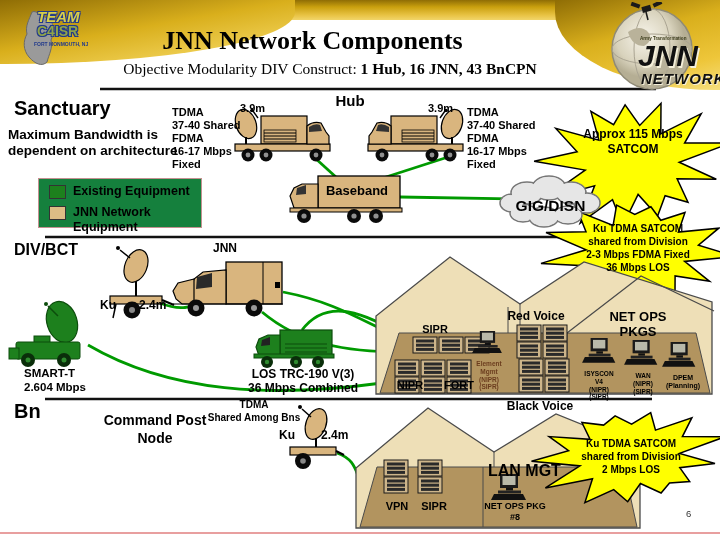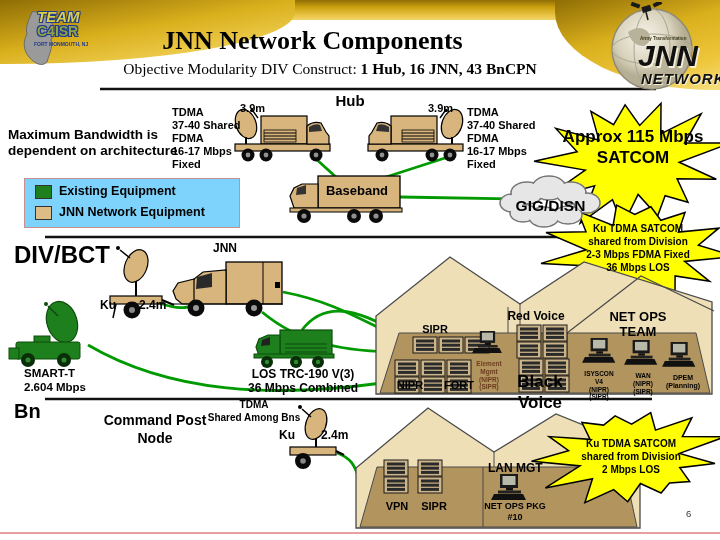--- a/index.html
+++ b/index.html
@@ -11,21 +11,21 @@
         background:linear-gradient(170deg,#8f6d05 0%,#d9af1c 45%,#f0d055 80%,#f7e59a 100%);
         border-bottom-right-radius:290px 52px}
   .band-right{position:absolute;top:0;left:555px;width:165px;height:90px;
         background:linear-gradient(165deg,#8f6d05 0%,#d9af1c 40%,#eec63a 75%,#f6df7e 100%);
         border-bottom-left-radius:160px 78px}
   .lbl{position:absolute;font-weight:bold;color:#000;white-space:pre-line;line-height:1.22}
   .ctr{text-align:center}
   .serif{font-family:"Liberation Serif",serif}
   .norm{font-weight:normal}
   svg{position:absolute;top:0;left:0}
-  .legendbox{position:absolute;left:24px;top:178px;width:216px;height:50px;border:1.5px solid #c49090;background:#7dd3fc}
+  .legendbox{position:absolute;left:38px;top:178px;width:164px;height:50px;border:1.5px solid #c49090;background:#15803d}
   .swatch{position:absolute;width:17px;height:14px;border:1px solid #333}
   .footer-line{position:absolute;left:0;top:532px;width:720px;height:2px;background:#e89f9f}
 </style>
 </head>
 <body>
 
 <div class="stage">
 
   <div class="band"></div>
   <div class="band-left"></div>
@@ -272,20 +272,21 @@
         <rect x="33" y="1" width="9" height="4" transform="rotate(20 37 3)"></rect>
         <rect x="55" y="0" width="9" height="4" transform="rotate(-25 59 2)"></rect>
         <line x1="48" y1="10" x2="50" y2="18" stroke="#1a1a1a" stroke-width="1.5"></line>
       </g>
     </svg>
     <div class="lbl" style="left:640px;top:36px;font-size:4.6px;color:#3a3a1a">Army Transformation</div>
     <div class="lbl" style="left:638px;top:38px;font-size:30px;font-style:italic;color:#111;text-shadow:1.5px 1.5px 0 #f5f0da">JNN</div>
     <div class="lbl" style="left:641px;top:70px;font-size:15px;font-style:italic;letter-spacing:1px;color:#111;text-shadow:1px 1px 0 #f5f0da">NETWORK</div>
   </div>
 
+  <div class="lbl" style="left:14px;top:96px;font-size:20px">Sanctuary</div>
   <div class="lbl" style="left:8px;top:127px;font-size:13.5px">Maximum Bandwidth is
 dependent on architecture</div>
 
   <div class="legendbox">
     <div class="swatch" style="left:10px;top:6px;background:#1d801d"></div>
     <div class="lbl" style="left:34px;top:5px;font-size:12.5px">Existing Equipment</div>
     <div class="swatch" style="left:10px;top:27px;background:#ddbd85"></div>
     <div class="lbl" style="left:34px;top:26px;font-size:12.5px">JNN Network Equipment</div>
   </div>
 
@@ -297,46 +298,46 @@
   <div class="lbl ctr" style="left:310px;top:92px;width:80px;font-size:15px">Hub</div>
   <div class="lbl" style="left:240px;top:102px;font-size:11px">3.9m</div>
   <div class="lbl" style="left:428px;top:102px;font-size:11px">3.9m</div>
   <div class="lbl" style="left:467px;top:106px;font-size:11px;line-height:13px">TDMA
 37-40 Shared
 FDMA
 16-17 Mbps
 Fixed</div>
   <div class="lbl ctr" style="left:318px;top:183px;width:78px;font-size:13px">Baseband</div>
   <div class="lbl ctr" style="left:503px;top:197px;width:95px;font-size:15.5px">GIG/DISN</div>
-  <div class="lbl ctr" style="left:552px;top:127px;width:162px;font-size:17px">Approx 115 Mbps
+  <div class="lbl ctr" style="left:552px;top:127px;width:162px;font-size:12px">Approx 115 Mbps
 SATCOM</div>
 
-  <div class="lbl" style="left:14px;top:240px;font-size:24px">DIV/BCT</div>
+  <div class="lbl" style="left:14px;top:240px;font-size:16px">DIV/BCT</div>
   <div class="lbl ctr" style="left:195px;top:241px;width:60px;font-size:12px">JNN</div>
   <div class="lbl" style="left:100px;top:298px;font-size:12px">Ku</div>
   <div class="lbl" style="left:139px;top:298px;font-size:12px">2.4m</div>
   <div class="lbl" style="left:24px;top:366px;font-size:11.5px">SMART-T
 2.604 Mbps</div>
   <div class="lbl ctr" style="left:240px;top:368px;width:126px;font-size:12px;line-height:1.15">LOS TRC-190 V(3)
 36 Mbps Combined</div>
   <div class="lbl ctr" style="left:555px;top:222px;width:166px;font-size:10px;line-height:1.3">Ku TDMA SATCOM
 shared from Division
 2-3 Mbps FDMA Fixed
 36 Mbps LOS</div>
   <div class="lbl ctr" style="left:405px;top:323px;width:60px;font-size:11px">SIPR</div>
   <div class="lbl ctr" style="left:385px;top:379px;width:50px;font-size:11px">NIPR</div>
   <div class="lbl ctr" style="left:438px;top:379px;width:42px;font-size:11px">FORT</div>
   <div class="lbl ctr" style="left:468px;top:360px;width:42px;font-size:6.5px;line-height:1.2;color:#6b3d1e">Element
 Mgmt
 (NIPR)
 (SIPR)</div>
   <div class="lbl ctr" style="left:505px;top:309px;width:62px;font-size:12px">Red Voice</div>
-  <div class="lbl ctr" style="left:505px;top:372px;width:70px;font-size:17px">Black Voice</div>
+  <div class="lbl ctr" style="left:505px;top:399px;width:70px;font-size:12px">Black Voice</div>
   <div class="lbl ctr" style="left:595px;top:310px;width:86px;font-size:13px;line-height:1.15">NET OPS
-TEAM</div>
+PKGS</div>
   <div class="lbl ctr" style="left:578px;top:370px;width:42px;font-size:6.5px;line-height:1.2">ISYSCON
 V4
 (NIPR)
 (SIPR)</div>
   <div class="lbl ctr" style="left:622px;top:372px;width:42px;font-size:6.5px;line-height:1.2">WAN
 (NIPR)
 (SIPR)</div>
   <div class="lbl ctr" style="left:658px;top:374px;width:50px;font-size:7px;line-height:1.2">DPEM
 (Planning)</div>
 
@@ -345,19 +346,19 @@
 Node</div>
   <div class="lbl ctr" style="left:200px;top:399px;width:108px;font-size:10px;line-height:1.25">TDMA
 Shared Among Bns</div>
   <div class="lbl" style="left:279px;top:428px;font-size:12px">Ku</div>
   <div class="lbl" style="left:321px;top:428px;font-size:12px">2.4m</div>
   <div class="lbl ctr" style="left:558px;top:437px;width:146px;font-size:10px;line-height:1.3">Ku TDMA SATCOM
 shared from Division
 2 Mbps LOS</div>
   <div class="lbl ctr" style="left:375px;top:500px;width:44px;font-size:11px">VPN</div>
   <div class="lbl ctr" style="left:410px;top:500px;width:48px;font-size:11px">SIPR</div>
-  <div class="lbl" style="left:488px;top:461px;font-size:12px">LAN MGT</div>
+  <div class="lbl" style="left:488px;top:461px;font-size:16px">LAN MGT</div>
   <div class="lbl ctr" style="left:470px;top:501px;width:90px;font-size:9px;line-height:1.2">NET OPS PKG
-#10</div>
+#8</div>
 
   <div class="footer-line"></div>
   <div class="lbl" style="left:686px;top:508px;font-size:9.5px;font-weight:normal;color:#333">6</div>
 </div>
 
 </body></html>

